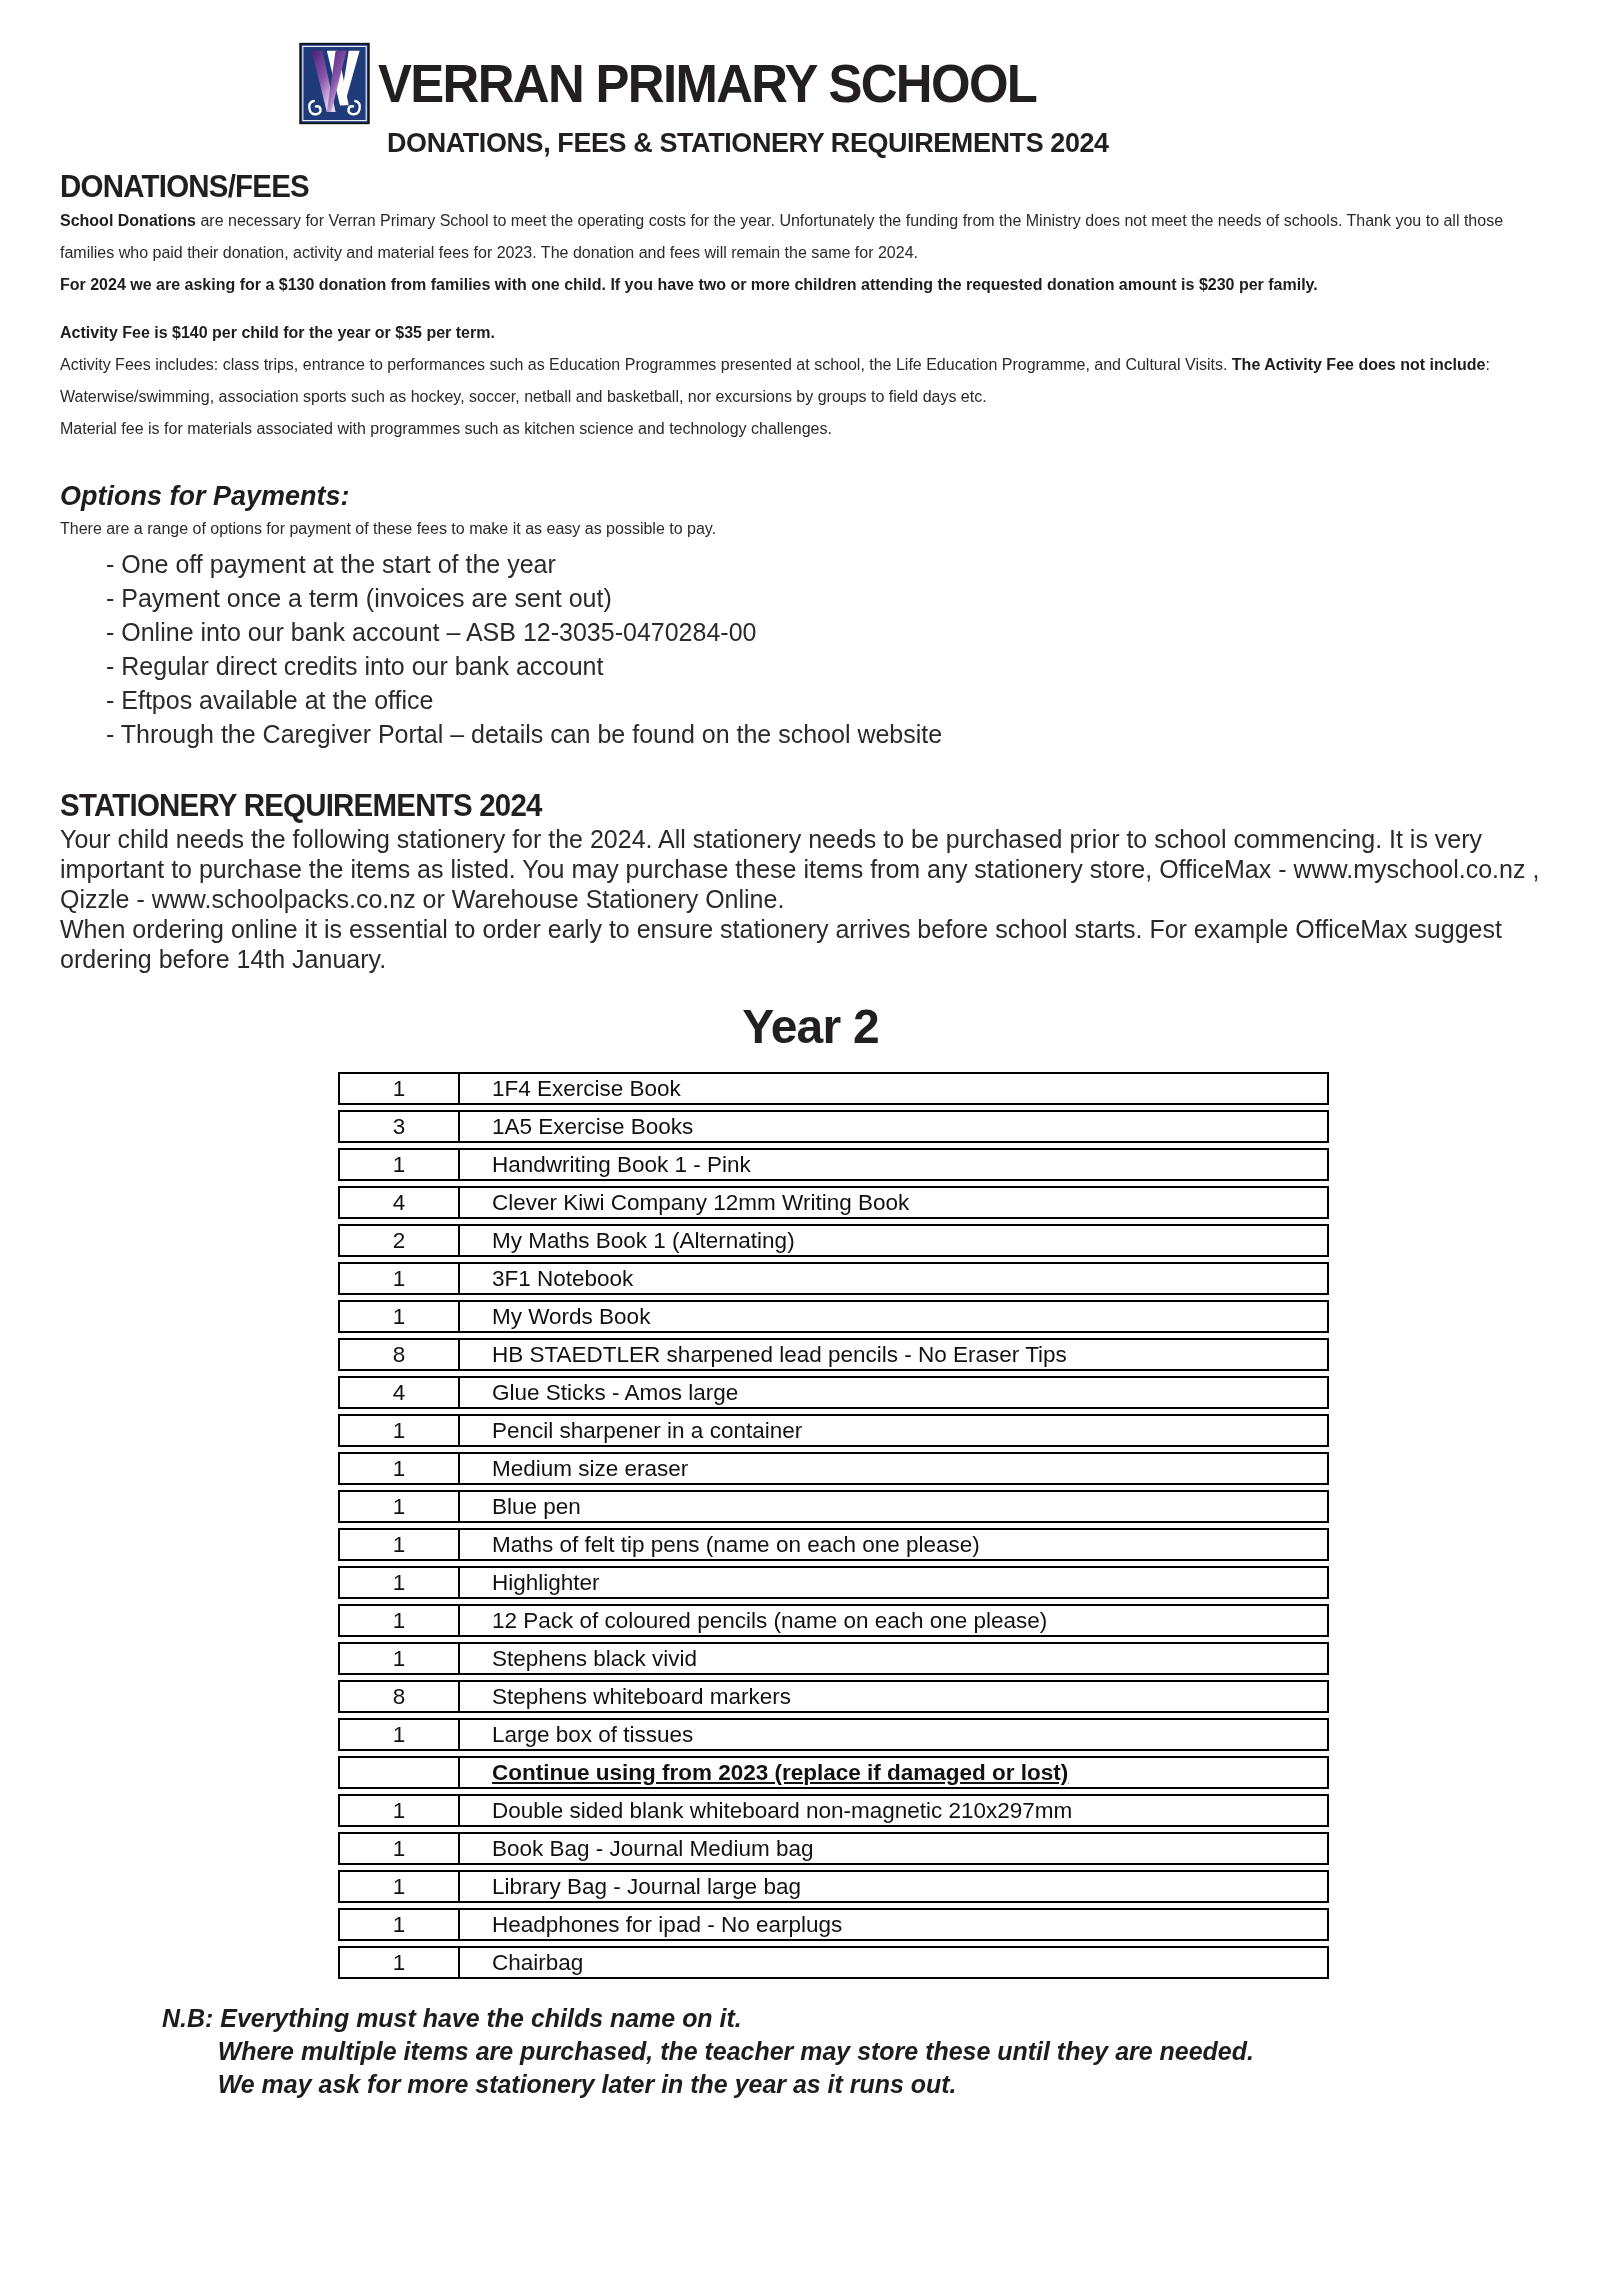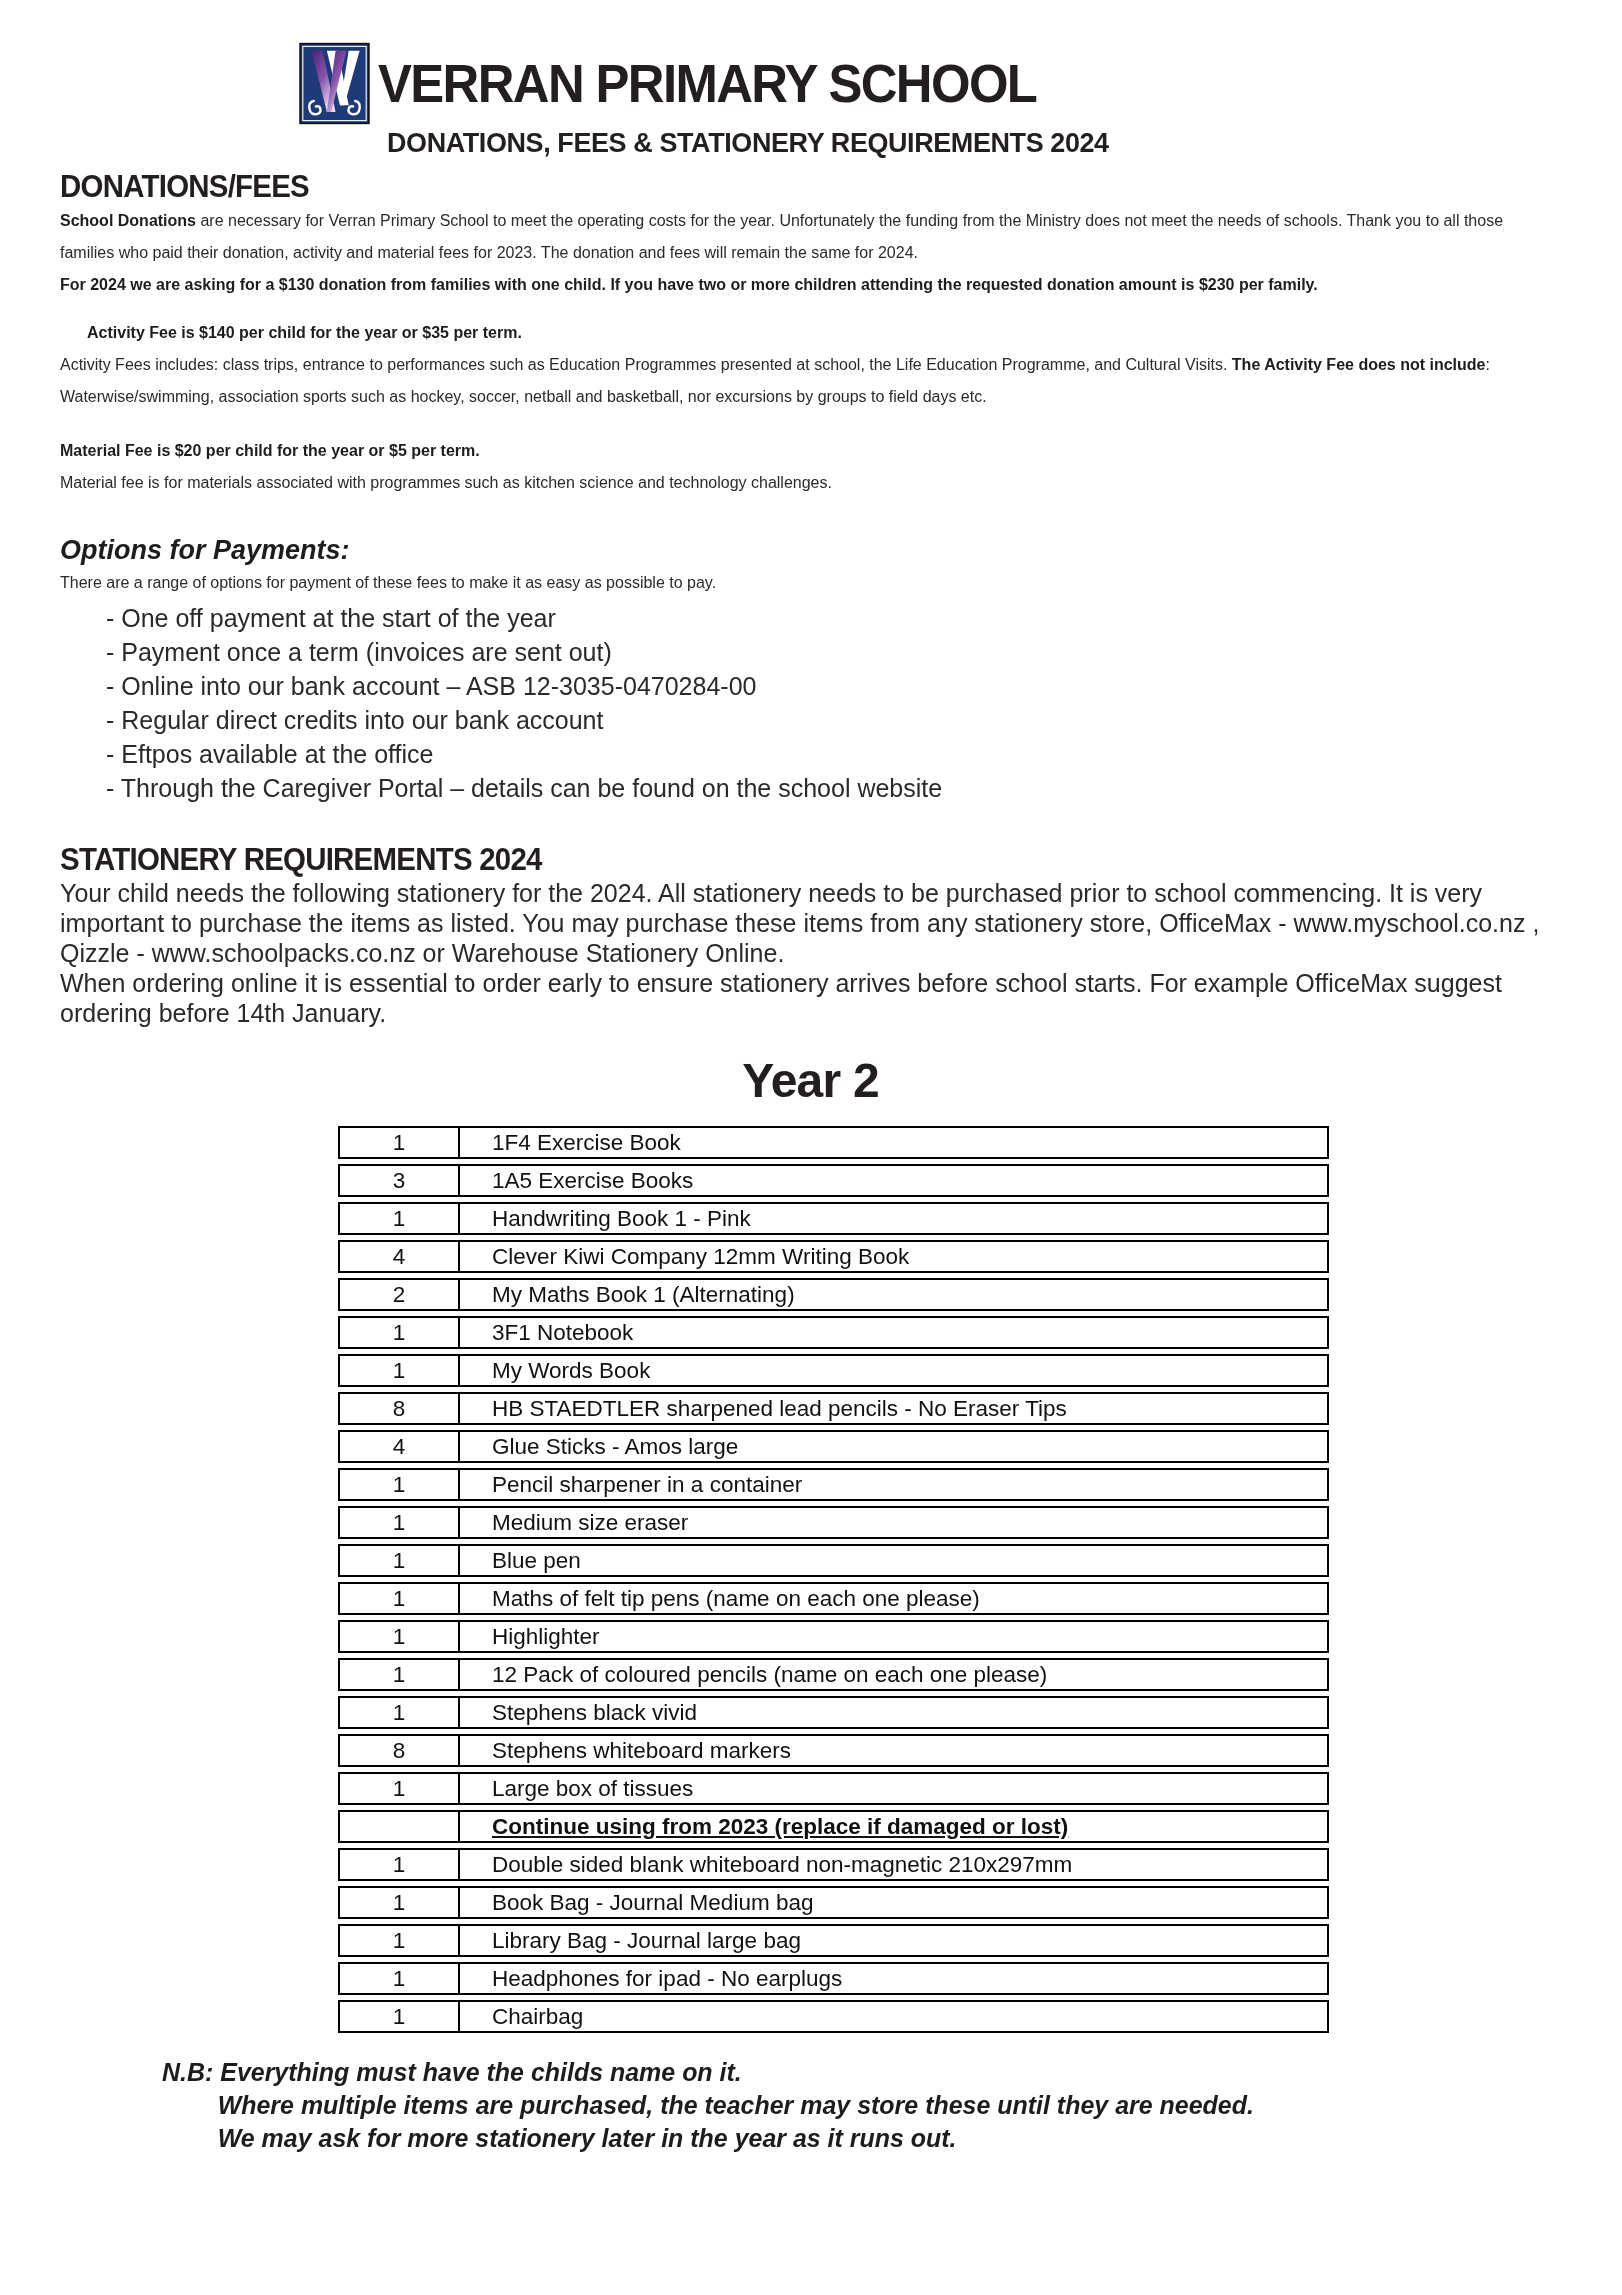--- a/index.html
+++ b/index.html
@@ -30,21 +30,21 @@
     font-size:31px; font-weight:800; letter-spacing:-0.8px; color:#231f20;
     transform:scaleX(0.95); transform-origin:left center; white-space:nowrap;
   }
   .donations-heading { margin-top:10px; }
   .stationery-heading { margin-top:37px; }
 
   
   .body-text { font-size:16px; line-height:32px; color:#2a2a2a; max-width:1504px; }
   .b { font-weight:bold; color:#1d1d1d; }
   .bi { font-weight:bold; font-style:italic; color:#1d1d1d; }
-  .mt-sm { margin-top:16.7px;margin-left:27px; }
+  .mt-sm { margin-top:16.7px; }
   .mt-md { margin-top:22px; }
   .mt-lg { margin-top:35px; }
   .payments-heading { font-size:27px; line-height:33px; }
   .bullets { margin-top:1.7px; }
   .bullet { font-size:25px; line-height:34px; padding-left:46px; color:#2a2a2a; }
   .stationery-text { font-size:25px; line-height:30px; color:#2a2a2a; max-width:1504px; }
 
   
   .year-heading {
     margin-top:25px; text-align:center;
@@ -105,21 +105,20 @@
   <div class="doc-subtitle">DONATIONS, FEES &amp; STATIONERY REQUIREMENTS 2024</div>
 
   <div>
     <div class="h-black donations-heading">DONATIONS/FEES</div>
     <p class="body-text"><span class="b">School Donations</span><span> are necessary for Verran Primary School to meet the operating costs for the year.  Unfortunately the funding from the Ministry does not meet the needs of schools.  Thank you to all those families who paid their donation, activity and material fees for 2023. The donation and fees will remain the same for 2024.</span></p>
     <p class="body-text b">For 2024 we are asking for a $130 donation from families with one child. If you have two or more children attending the requested donation amount is $230 per family.</p>
 
     <p class="body-text b mt-sm">Activity Fee is $140 per child for the year or $35 per term.</p>
     <p class="body-text"><span>Activity Fees includes: class trips, entrance to performances such as Education Programmes presented at school, the Life Education Programme, and Cultural Visits.  </span><span class="b">The Activity Fee does not include</span><span>: Waterwise/swimming, association sports such as hockey, soccer, netball and basketball, nor excursions by groups to field days etc.</span></p>
 
-    <p class="body-text b mt-md">Material Fee is $20 per child for the year or $5 per term.</p>
     <p class="body-text">Material fee is for materials associated with programmes such as kitchen science and technology challenges.</p>
   </div>
 
   <div>
     <div class="body-text bi mt-lg payments-heading">Options for Payments:</div>
     <p class="body-text">There are a range of options for payment of these fees to make it as easy as possible to pay.</p>
     <div class="bullets">
       <div class="bullet">- One off payment at the start of the year</div>
       <div class="bullet">- Payment once a term (invoices are sent out)</div>
       <div class="bullet">- Online into our bank account – ASB 12-3035-0470284-00</div>

